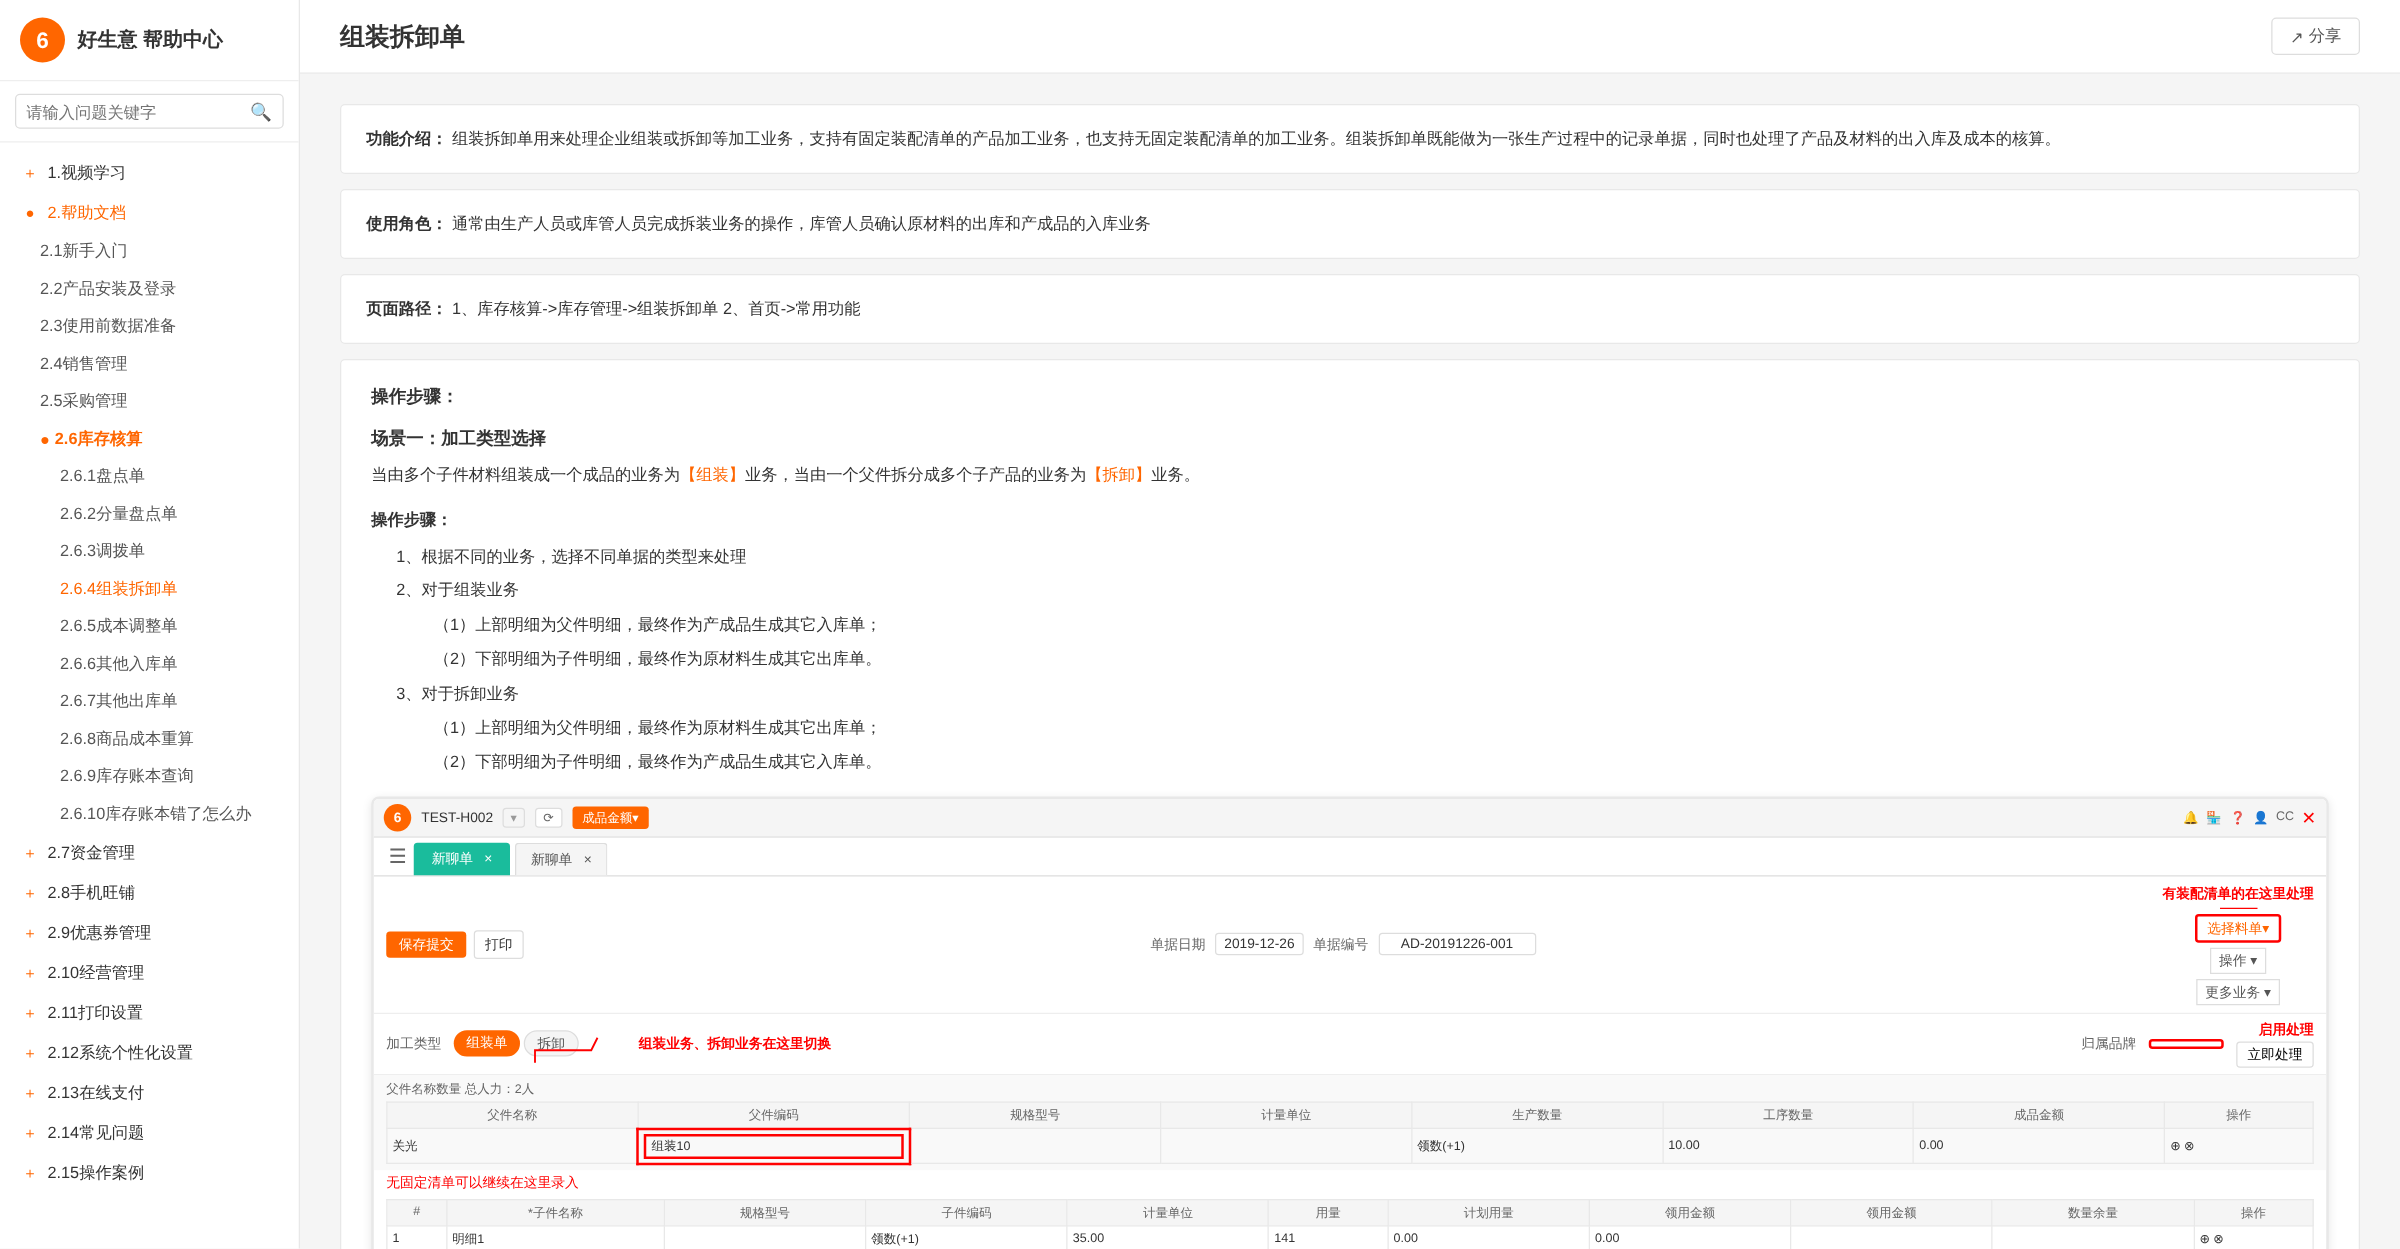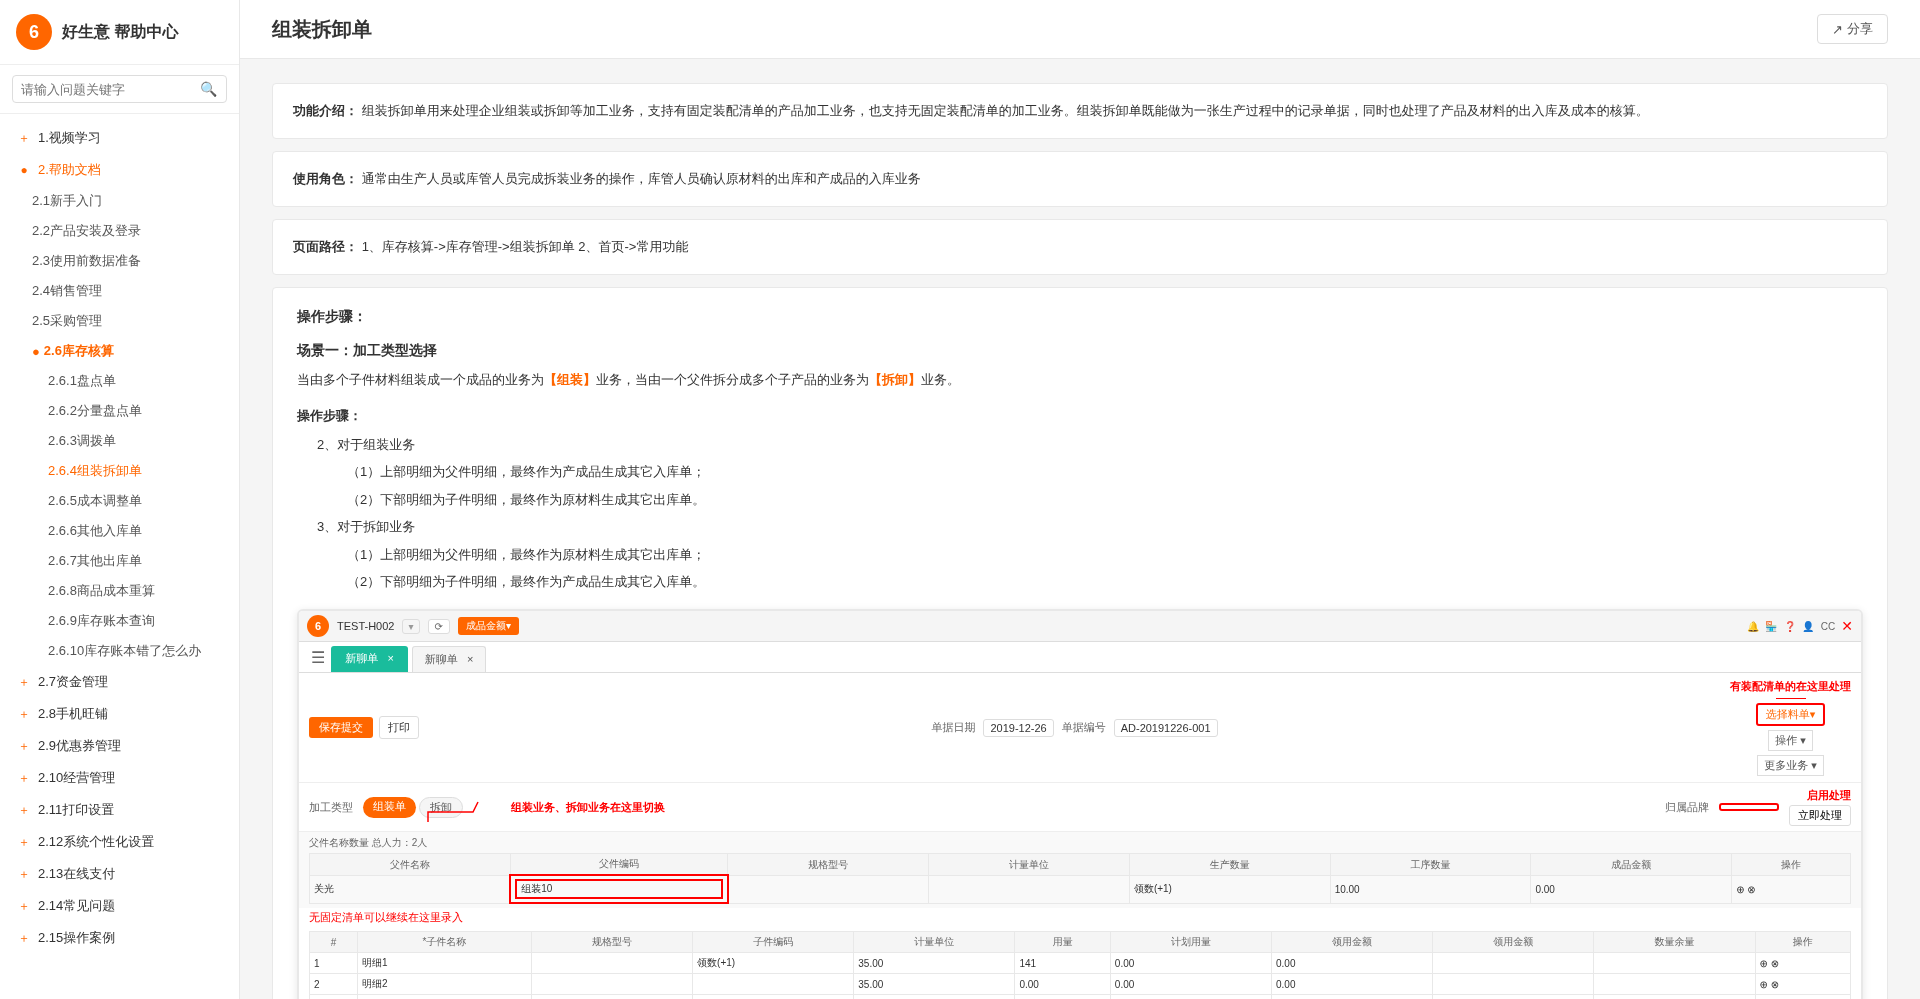--- a/index.html
+++ b/index.html
@@ -105,21 +105,21 @@
     .main-content {
       flex: 1; overflow-y: auto; padding: 24px 32px; background: #f5f5f5;
     }
 
     .info-block {
       background: #fff; border: 1px solid #e8e8e8; border-radius: 4px;
       padding: 16px 20px; margin-bottom: 12px;
       font-size: 13px; color: #333; line-height: 1.7;
     }
     .info-block .label-bold { font-weight: bold; }
-    .highlight { color: #f60; font-weight: bold; margin-top: 32px; }
+    .highlight { color: #f60; font-weight: normal; margin-top: 32px; }
 
     .content-body {
       background: #fff; border: 1px solid #e8e8e8; border-radius: 4px;
       padding: 20px 24px;
     }
     h2.section-title { font-size: 14px; font-weight: bold; color: #333; margin-bottom: 14px; }
     h3.sub-title { font-size: 14px; font-weight: bold; color: #333; margin: 16px 0 8px; }
     p.text-line { font-size: 13px; color: #333; line-height: 1.8; margin-bottom: 6px; }
     .numbered-list { padding-left: 20px; }
     .numbered-list li { font-size: 13px; color: #333; line-height: 1.8; margin-bottom: 4px; list-style: none; }
@@ -335,20 +335,21 @@
         <span>场景一：加工类型选择</span>
       </h3>
 
       <p class="text-line">
         当由多个子件材料组装成一个成品的业务为<span class="highlight">【组装】</span>业务，当由一个父件拆分成多个子产品的业务为<span class="highlight">【拆卸】</span>业务。
       </p>
 
       <p class="text-line" style="font-weight:bold; margin-top:12px;">操作步骤：</p>
 
       <div class="numbered-list">
+        <li>1、根据不同的业务，选择不同单据的类型来处理</li>
         <li>2、对于组装业务</li>
         <div class="sub-list">
           <li>（1）上部明细为父件明细，最终作为产成品生成其它入库单；</li>
           <li>（2）下部明细为子件明细，最终作为原材料生成其它出库单。</li>
         </div>
         <li>3、对于拆卸业务</li>
         <div class="sub-list">
           <li>（1）上部明细为父件明细，最终作为原材料生成其它出库单；</li>
           <li>（2）下部明细为子件明细，最终作为产成品生成其它入库单。</li>
         </div>
@@ -389,21 +390,21 @@
             </div>
           </div>
 
           <div style="padding:6px 10px;display:flex;align-items:center;gap:6px;border-bottom:1px solid #eee;flex-wrap:wrap;">
             <button class="orange-btn-sm">保存提交</button>
             <button class="white-btn-sm">打印</button>
             <div style="flex:1;display:flex;align-items:center;justify-content:center;gap:8px;">
               <span style="font-size:11px;color:#666;">单据日期</span>
               <span style="font-size:11px;color:#333;border:1px solid #ddd;padding:2px 6px;border-radius:3px;">2019-12-26</span>
               <span style="font-size:11px;color:#666;">单据编号</span>
-              <span style="font-size:11px;color:#333;border:1px solid #ddd;padding:2px 6px;border-radius:3px;">AD-20191226-001</span>
+              <span style="font-size:11px;color:#333;border:1px solid #ddd;padding:2px 17px;border-radius:3px;">AD-20191226-001</span>
             </div>
 
             <div style="display:flex;align-items:center;gap:4px;position:relative;flex-direction:column;">
               <span style="color:#f00;font-size:11px;font-weight:bold;">有装配清单的在这里处理</span>
               <span style="display:inline-block;width:30px;height:1px;background:#f00;vertical-align:middle;"></span>
               <button style="border:2px solid #f00;border-radius:3px;padding:2px 8px;font-size:11px;background:#fff;color:#f60;">选择料单▾</button>
               <span style="font-size:11px;color:#555;border:1px solid #ddd;padding:2px 6px;background:#fff;">操作 ▾</span>
               <span style="font-size:11px;color:#555;border:1px solid #ddd;padding:2px 6px;background:#fff;">更多业务 ▾</span>
             </div>
           </div>

